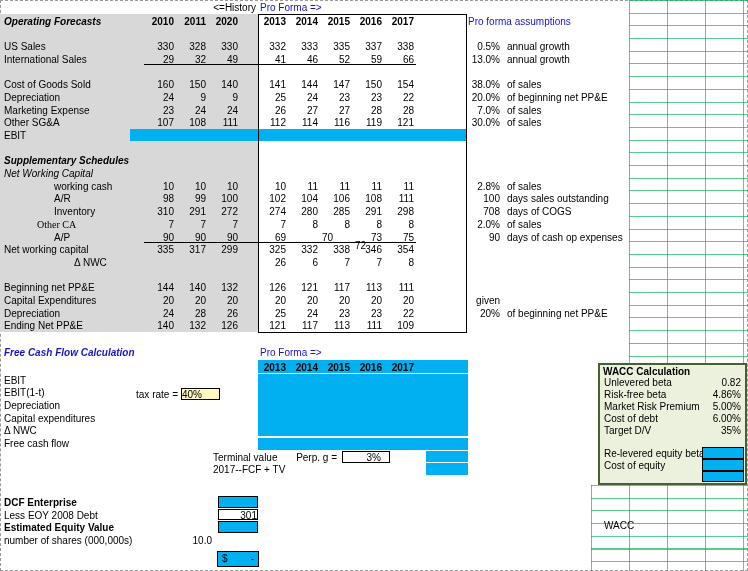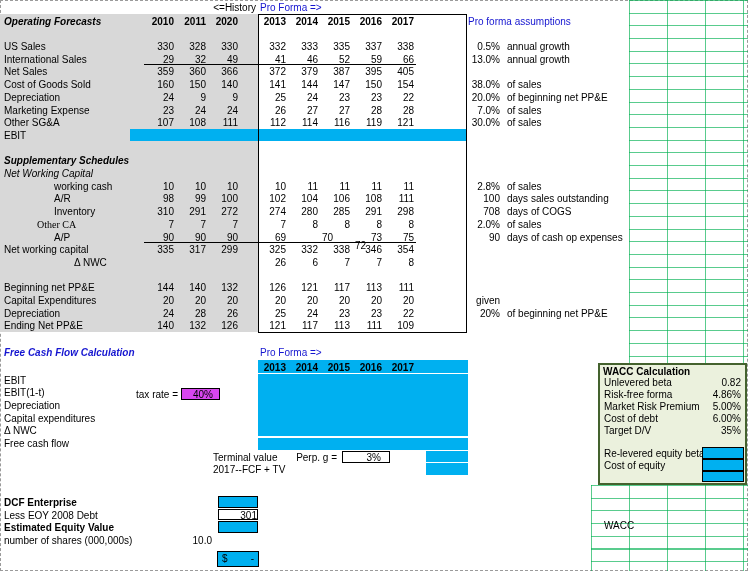--- a/index.html
+++ b/index.html
@@ -41,21 +41,21 @@
   #top-rows { left:0; top:27.4px; width:748px; height:306px; }
 
   #fcf-title { left:4px; top:347px; }
   #fcf-pf { left:260px; top:347px; }
   #fcf-years-strip { left:258px; top:360px; width:210px; height:12.5px; background:#00b0f0; }
   #fcf-block { left:258px; top:373.8px; width:210px; height:62px; background:#00b0f0; }
   #fcf-strip { left:258px; top:438px; width:210px; height:11.6px; background:#00b0f0; }
   #fcf-labels { left:0; top:374.5px; width:250px; height:80px; }
   #fcf-labels .lbl { left:4px; }
   #taxrate-lbl { left:108px; top:388.5px; width:70px; text-align:right; }
-  #taxrate-box { left:181px; top:387.5px; width:39px; height:12px; border:1px solid #000; background:#d946ef; text-align:right; padding-right:6px; }
+  #taxrate-box { left:181px; top:387.5px; width:39px; height:12px; border:1px solid #000; background:#fef9c3; text-align:right; padding-right:17px; }
   #tv-lbl { left:213px; top:451.5px; }
   #perp-lbl { left:280px; top:451.5px; width:57px; text-align:right; }
   #perp-box { left:342px; top:450.5px; width:48px; height:12px; border:1px solid #000; background:#fff; text-align:right; padding-right:8px; }
   #tv-cell { left:426px; top:450.5px; width:42px; height:11.6px; background:#00b0f0; }
   #tvfcf-lbl { left:213px; top:464.2px; }
   #tvfcf-cell { left:426px; top:463.3px; width:42px; height:11.6px; background:#00b0f0; }
 
   #dcf-ent-lbl { left:4px; top:497px; }
   #dcf-ent-cell { left:218px; top:496px; width:40px; height:11.6px; background:#00b0f0; border:1px solid #000; }
   #debt-lbl { left:4px; top:509.7px; }
@@ -118,31 +118,20 @@
         <div class="num" style="left: 176px;">32</div>
         <div class="num" style="left: 208px;">49</div>
         <div class="num" style="left: 256px;">41</div>
         <div class="num" style="left: 288px;">46</div>
         <div class="num" style="left: 320px;">52</div>
         <div class="num" style="left: 352px;">59</div>
         <div class="num" style="left: 384px;">66</div>
         <div class="num av" style="left: 468px;">13.0%</div>
         <div class="lbl" style="left: 507px;">annual growth</div>
         <div class="rule"></div>
-      </div>
-      <div class="trow" style="top: 38.1px;">
-        <div class="lbl" style="left: 4px;">Net Sales</div>
-        <div class="num" style="left: 144px;">359</div>
-        <div class="num" style="left: 176px;">360</div>
-        <div class="num" style="left: 208px;">366</div>
-        <div class="num" style="left: 256px;">372</div>
-        <div class="num" style="left: 288px;">379</div>
-        <div class="num" style="left: 320px;">387</div>
-        <div class="num" style="left: 352px;">395</div>
-        <div class="num" style="left: 384px;">405</div>
       </div>
       <div class="trow" style="top: 50.8px;">
         <div class="lbl" style="left: 4px;">Cost of Goods Sold</div>
         <div class="num" style="left: 144px;">160</div>
         <div class="num" style="left: 176px;">150</div>
         <div class="num" style="left: 208px;">140</div>
         <div class="num" style="left: 256px;">141</div>
         <div class="num" style="left: 288px;">144</div>
         <div class="num" style="left: 320px;">147</div>
         <div class="num" style="left: 352px;">150</div>
@@ -374,21 +363,21 @@
   <div class="abs" id="vps-cell">
     <span>$</span>
     <span>-</span>
   </div>
 
   <div class="abs" id="wacc-box">
     <div id="wacc-title">WACC Calculation</div>
     <div id="wacc-rows">
         <div class="wlbl" style="top: 12.4px;">Unlevered beta</div>
         <div class="wval" style="top: 12.4px;">0.82</div>
-        <div class="wlbl" style="top: 24.2px;">Risk-free forma</div>
+        <div class="wlbl" style="top: 24.2px;">Risk-free beta</div>
         <div class="wval" style="top: 24.2px;">4.86%</div>
         <div class="wlbl" style="top: 36px;">Market Risk Premium</div>
         <div class="wval" style="top: 36px;">5.00%</div>
         <div class="wlbl" style="top: 47.8px;">Cost of debt</div>
         <div class="wval" style="top: 47.8px;">6.00%</div>
         <div class="wlbl" style="top: 59.6px;">Target D/V</div>
         <div class="wval" style="top: 59.6px;">35%</div>
         <div class="wlbl" style="top: 83.2px;">Re-levered equity beta</div>
         <div class="wcell" style="top: 82.2px;"></div>
         <div class="wlbl" style="top: 95px;">Cost of equity</div>

